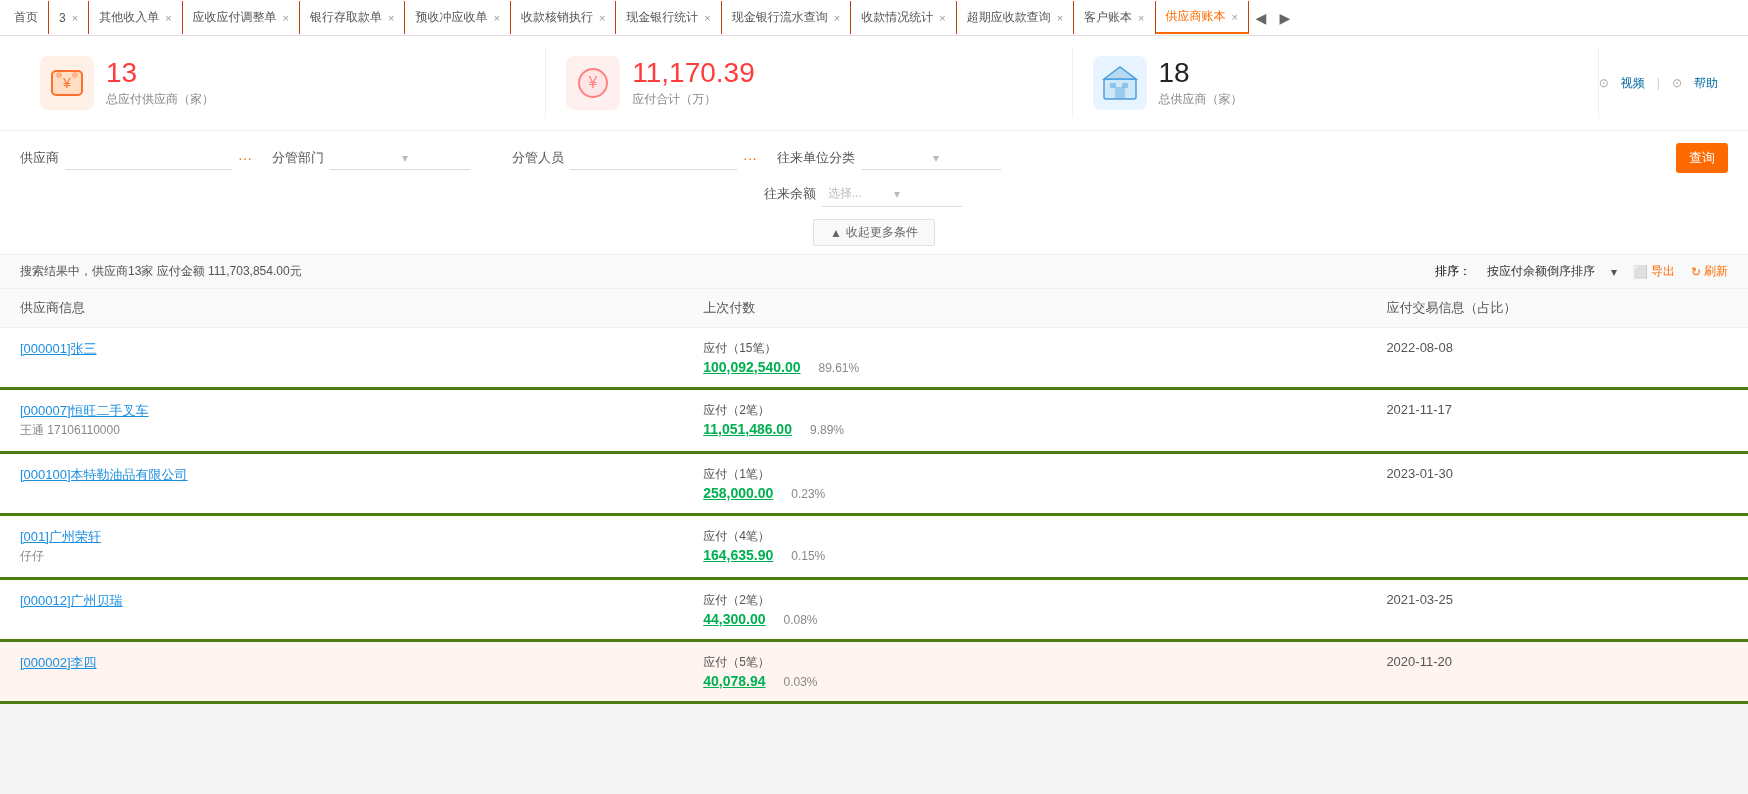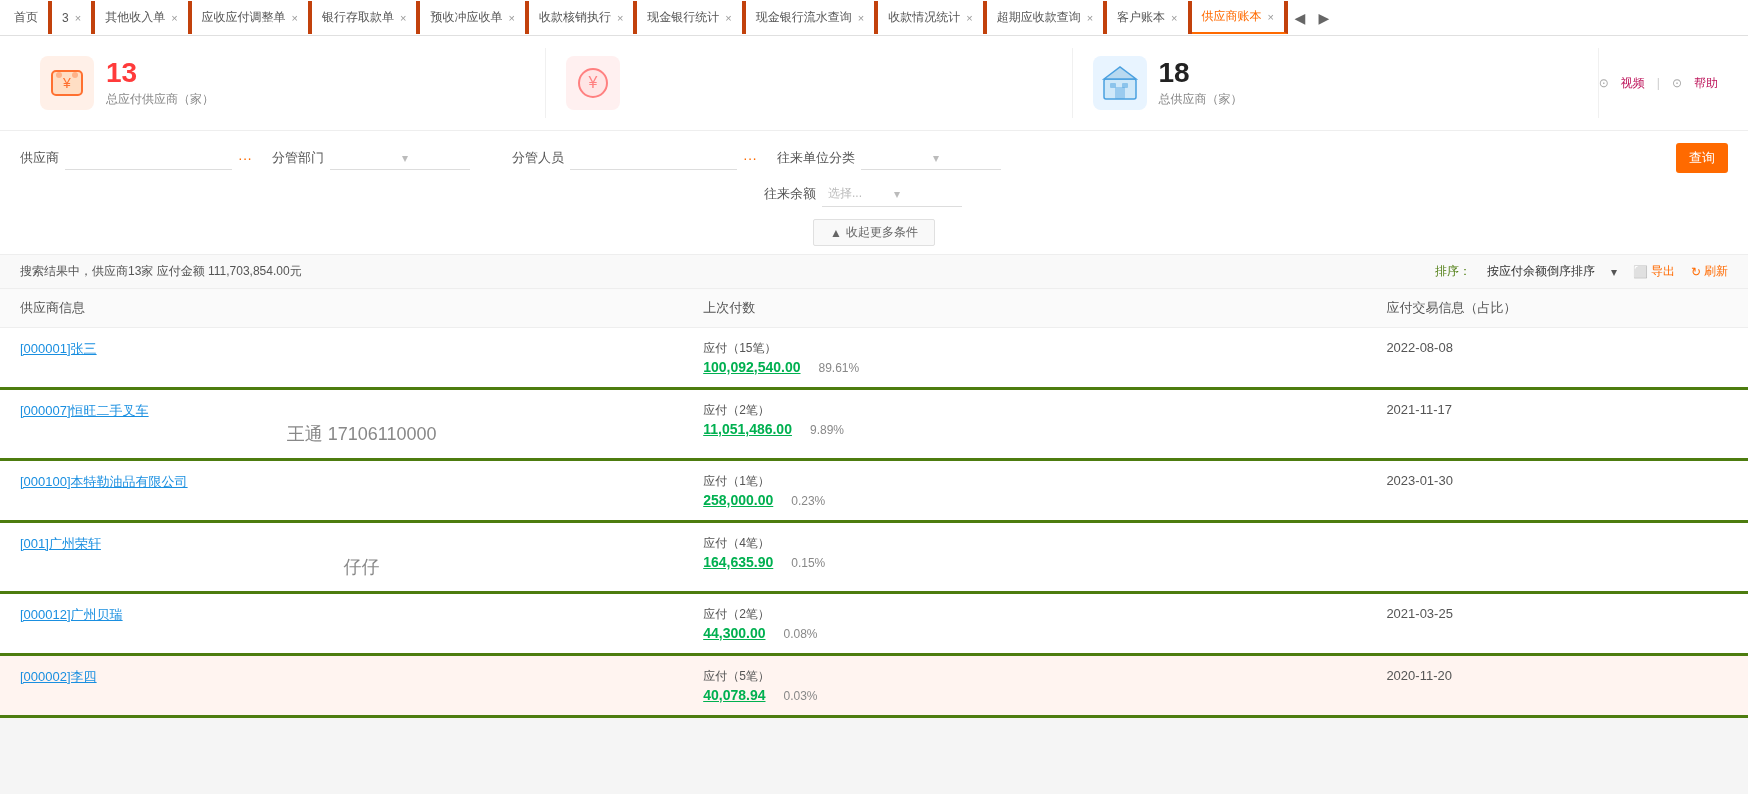--- a/index.html
+++ b/index.html
@@ -17,21 +17,21 @@
     }
     .nav-tab {
       display: flex;
       align-items: center;
       padding: 0 10px;
       height: 33px;
       font-size: 12px;
       color: #555;
       cursor: pointer;
       white-space: nowrap;
-      border-right: 4px solid #c2410c;
+      border-right: 1px solid #c2410c;
       flex-shrink: 0;
     }
     .nav-tab.active { color: #ff6a00; border-bottom: 2px solid #ff6a00; }
     .nav-tab .close-btn { margin-left: 6px; color: #999; font-size: 11px; }
     .nav-arrow { width: 24px; height: 36px; display: flex; align-items: center; justify-content: center; cursor: pointer; color: #666; font-size: 14px; flex-shrink: 0; }
 
     
     .stats-bar {
       display: flex;
       background: #fff;
@@ -54,33 +54,33 @@
       height: 54px;
       border-radius: 8px;
       display: flex;
       align-items: center;
       justify-content: center;
       font-size: 26px;
     }
     .stat-icon.orange { background: #fff0e8; color: #ff7030; }
     .stat-icon.pink { background: #fff0f0; color: #ff8080; }
     .stat-icon.blue { background: #e8f4ff; color: #4aa0e0; }
-    .stat-value { font-size: 28px; font-weight: bold; color: #ff3b3b; line-height: 1.1; }
+    .stat-value { font-size: 28px; font-weight: normal; color: #ff3b3b; line-height: 1.1; }
     .stat-label { font-size: 12px; color: #888; margin-top: 2px; }
     .stat-text { }
     .stat-actions {
       display: flex;
       align-items: center;
       gap: 12px;
       margin-left: auto;
       font-size: 12px;
       color: #555;
       padding-right: 10px;
     }
-    .stat-actions a { color: #be185d; cursor: pointer; text-decoration: none; font-family: Liberation Mono, monospace; }
+    .stat-actions a { color: #0369a1; cursor: pointer; text-decoration: none; font-family: Liberation Mono, monospace; }
 
     
     .filter-area {
       background: #fff;
       padding: 12px 20px 8px 20px;
       border-bottom: 1px solid #eee;
     }
     .filter-row {
       display: flex;
       align-items: center;
@@ -158,21 +158,21 @@
       font-size: 12px;
       color: #555;
     }
     .results-bar .actions {
       margin-left: auto;
       display: flex;
       align-items: center;
       gap: 16px;
       color: #555;
     }
-    .results-bar .sort-label { color: #4d7c0f; }
+    .results-bar .sort-label { color: #000000; }
     .results-bar .sort-val { color: #333; cursor: pointer; }
     .results-bar .action-btn { color: #ff6a00; cursor: pointer; display: flex; align-items: center; gap: 3px; }
 
     
     .table-container { background: #fff; }
     .table-header {
       display: grid;
       grid-template-columns: 2fr 2fr 1fr;
       padding: 10px 20px;
       border-bottom: 1px solid #eee;
@@ -183,21 +183,21 @@
     }
     .table-row {
       display: grid;
       grid-template-columns: 2fr 2fr 1fr;
       padding: 12px 20px;
       border-bottom: 3px solid #4d7c0f;
       align-items: start;
     }
     .table-row.highlighted { background: #fff4f0; }
     .supplier-name { color: #1a8fe0; cursor: pointer; font-size: 13px; text-decoration: underline; }
-    .supplier-contact { color: #888; font-size: 18px; margin-top: 2px; text-align: center; }
+    .supplier-contact { color: #888; font-size: 12px; margin-top: 2px; }
     .tx-label { font-size: 12px; color: #555; }
     .tx-amount { color: #00b050; font-size: 14px; font-weight: 700; margin-top: 2px; cursor: pointer; text-decoration: underline; }
     .tx-pct { color: #888; font-size: 12px; margin-left: 10px; }
     .last-pay { font-size: 13px; color: #555; }
     .tx-row { display: flex; align-items: baseline; gap: 8px; flex-wrap: wrap; }
 
     
     .table-scroll { max-height: 460px; overflow-y: auto; }
     .table-scroll::-webkit-scrollbar { width: 6px; }
     .table-scroll::-webkit-scrollbar-thumb { background: #ddd; border-radius: 3px; }
@@ -277,20 +277,24 @@
       <div class="stat-label">总应付供应商（家）</div>
     </div>
   </div>
   <div class="stat-item">
     <div class="stat-icon pink">
       <svg width="36" height="36" viewBox="0 0 36 36" fill="none">
         <circle cx="18" cy="18" r="14" fill="#ffdddd" opacity="0.6"></circle>
         <circle cx="18" cy="18" r="14" stroke="#ff8080" stroke-width="2" fill="none"></circle>
         <text x="18" y="23" text-anchor="middle" font-size="16" fill="#ff8080">¥</text>
       </svg>
+    </div>
+    <div class="stat-text">
+      <div class="stat-value">11,170.39</div>
+      <div class="stat-label">应付合计（万）</div>
     </div>
   </div>
   <div class="stat-item">
     <div class="stat-icon blue">
       <svg width="40" height="36" viewBox="0 0 40 36" fill="none">
         <rect x="4" y="14" width="32" height="20" rx="2" fill="#c5e3f7" opacity="0.7"></rect>
         <rect x="4" y="14" width="32" height="20" rx="2" stroke="#4aa0e0" stroke-width="1.5" fill="none"></rect>
         <rect x="10" y="18" width="6" height="5" rx="1" fill="#4aa0e0" opacity="0.5"></rect>
         <rect x="22" y="18" width="6" height="5" rx="1" fill="#4aa0e0" opacity="0.5"></rect>
         <rect x="15" y="22" width="10" height="12" rx="1" fill="#4aa0e0" opacity="0.4"></rect>

